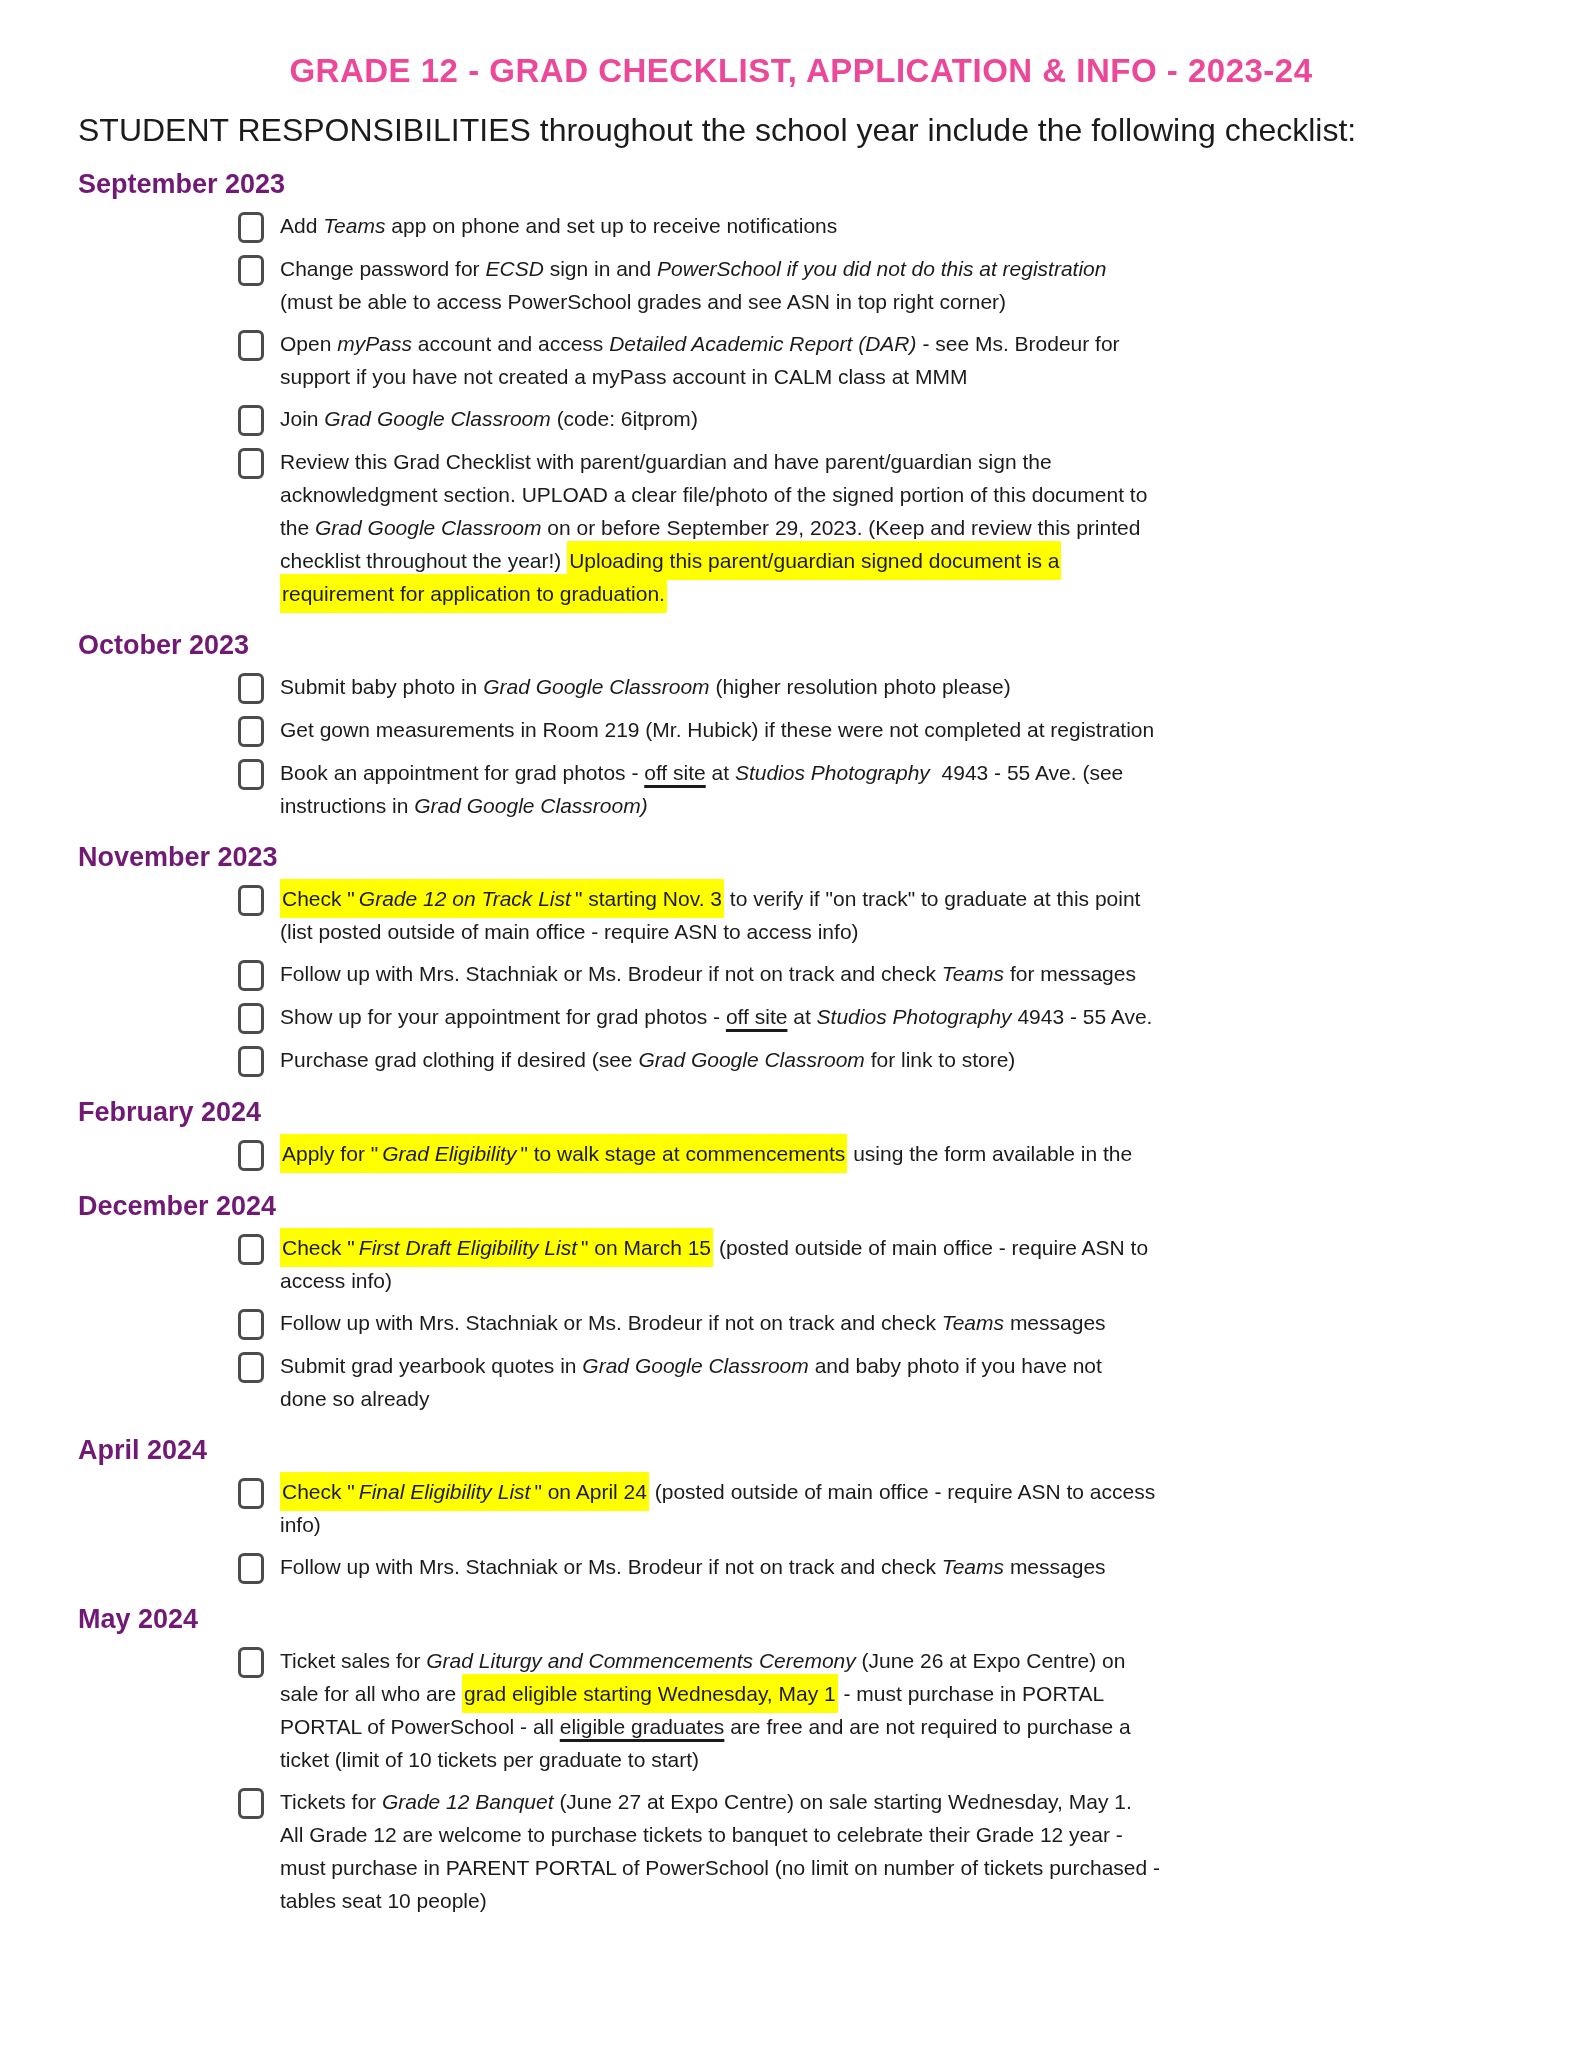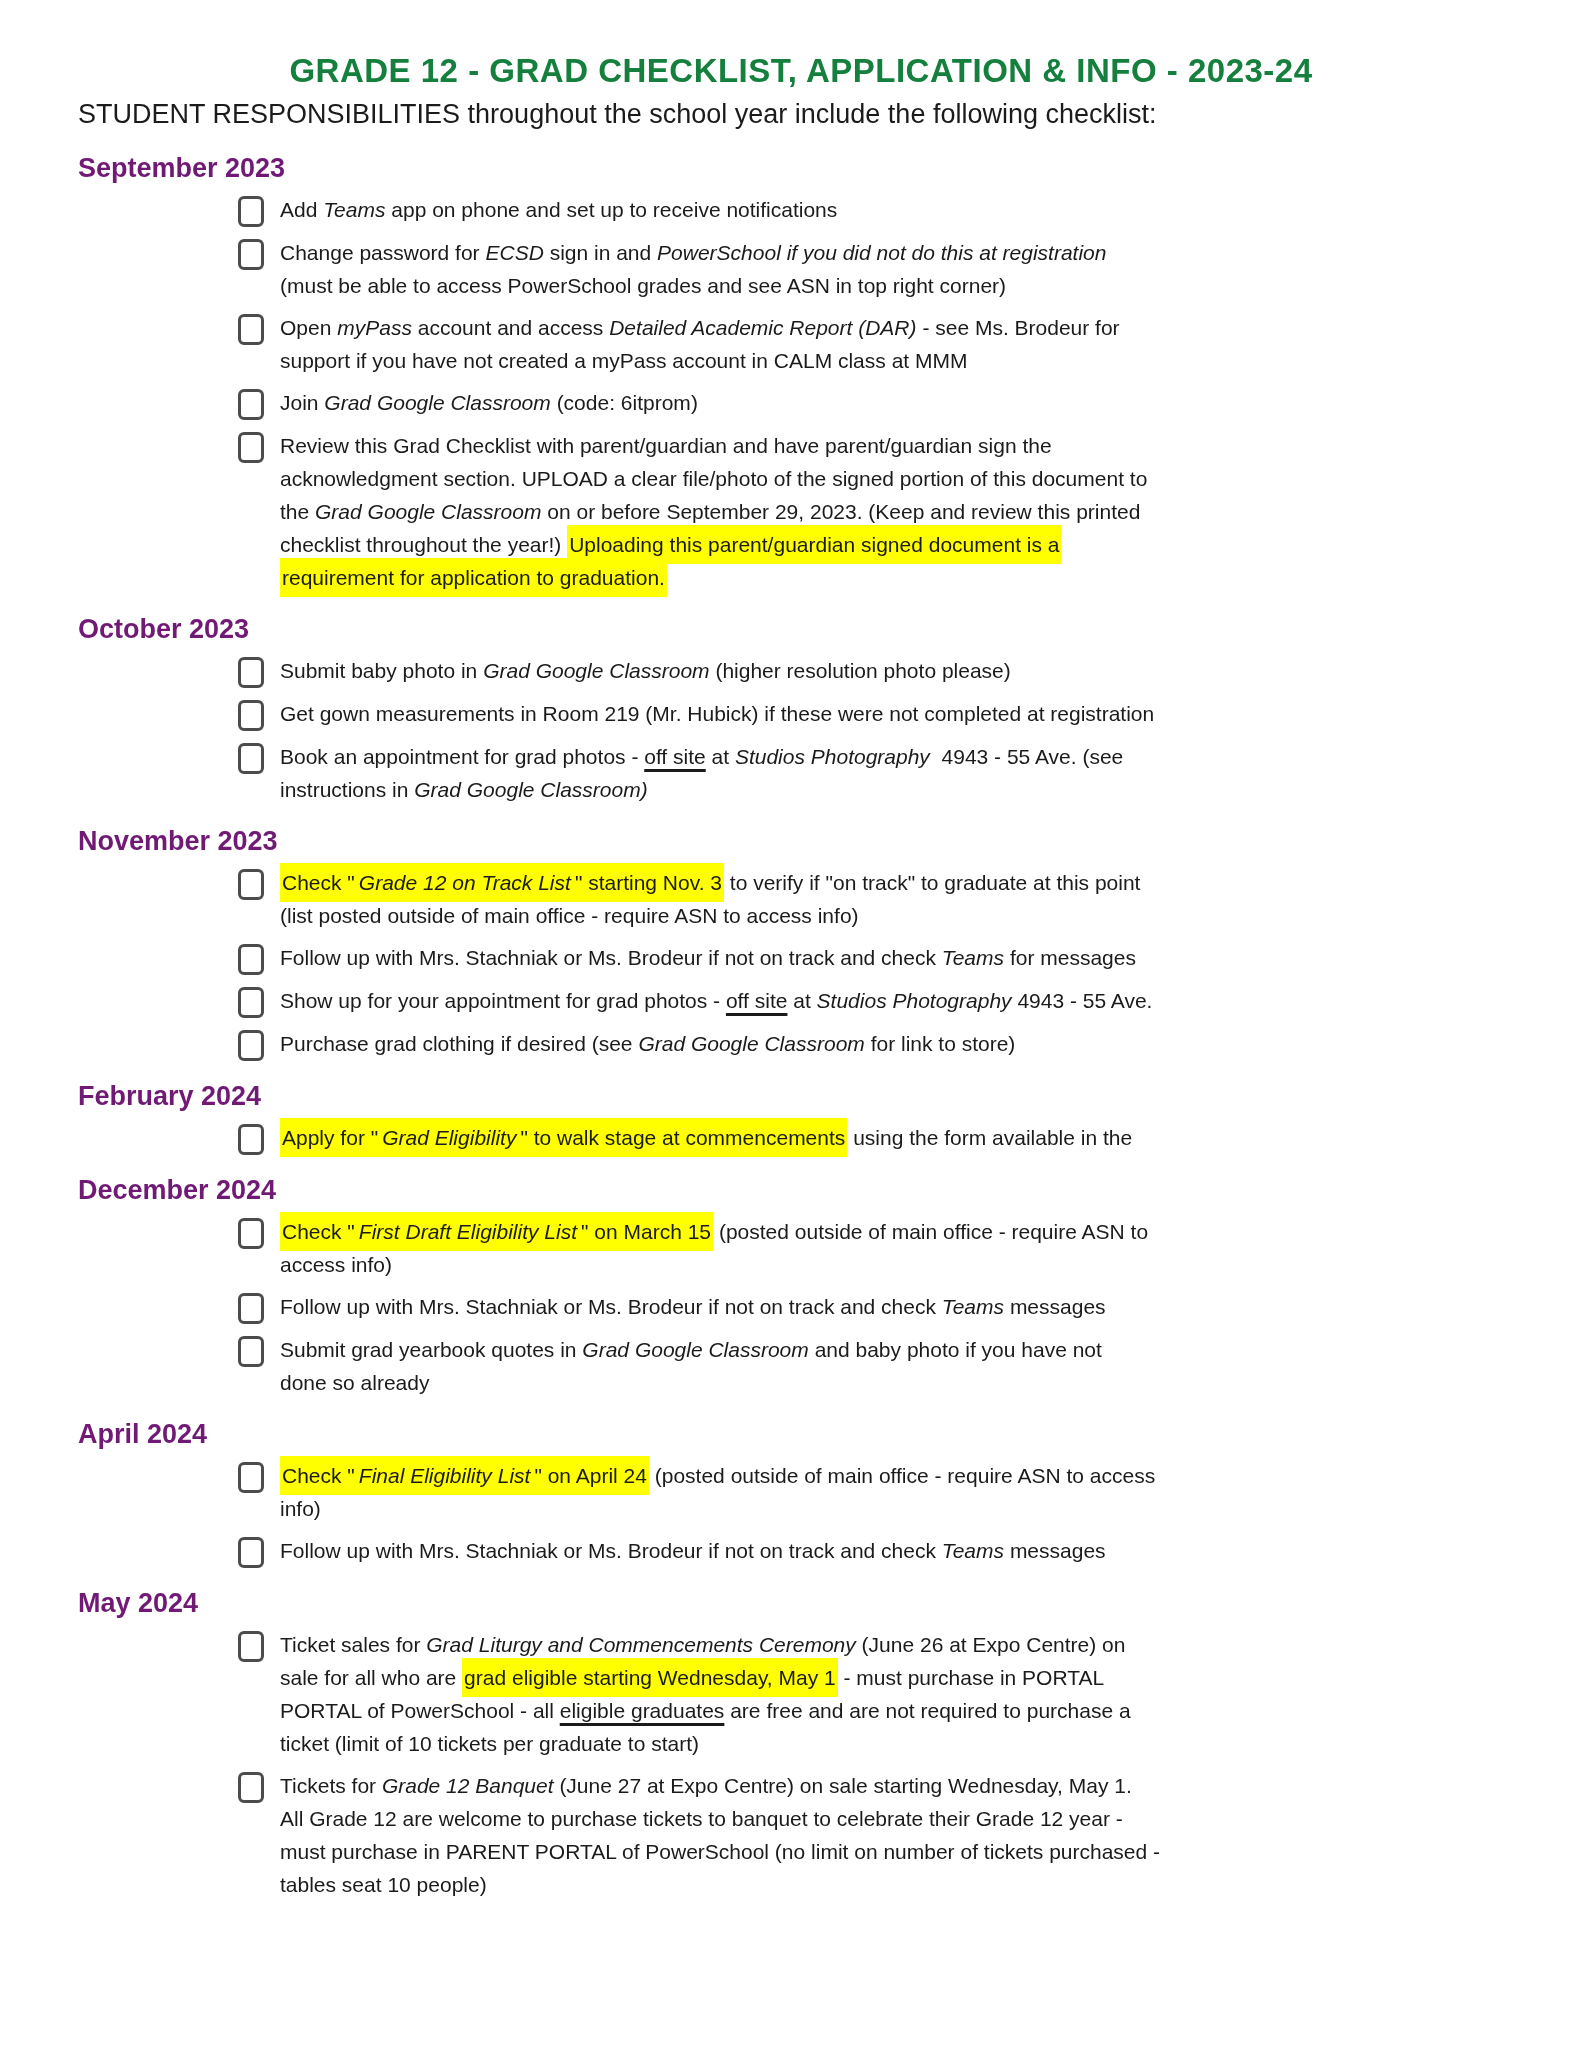--- a/index.html
+++ b/index.html
@@ -6,25 +6,25 @@
   body{
     width:1582px;height:2048px;
     font-family:"Liberation Sans","DejaVu Sans",sans-serif;
     color:#1b1b1b;
     -webkit-font-smoothing:antialiased;
   }
   .page{padding:52px 58px 0 78px;}
   .title{
     text-align:center;
     font-size:33px;font-weight:bold;letter-spacing:.5px;
-    color:#15803d;
-    margin-bottom:8px;
+    color:#ec4899;
+    margin-bottom:24px;
     white-space:pre;
   }
-  .intro{font-size:27px;line-height:33px;margin-bottom:22px;white-space:pre;}
+  .intro{font-size:32px;line-height:33px;margin-bottom:22px;white-space:pre;}
   .month{
     font-size:27px;font-weight:bold;color:#701a75;
     margin:20px 0 8px 0;white-space:pre;
   }
   .item{display:flex;align-items:flex-start;margin:9px 0;padding-left:160px;}
   .cb{
     width:20px;height:25px;flex:none;
     border:3.5px solid #4c4c4c;border-radius:6px;
     margin:3px 16px 0 0;background:#fff;
   }

